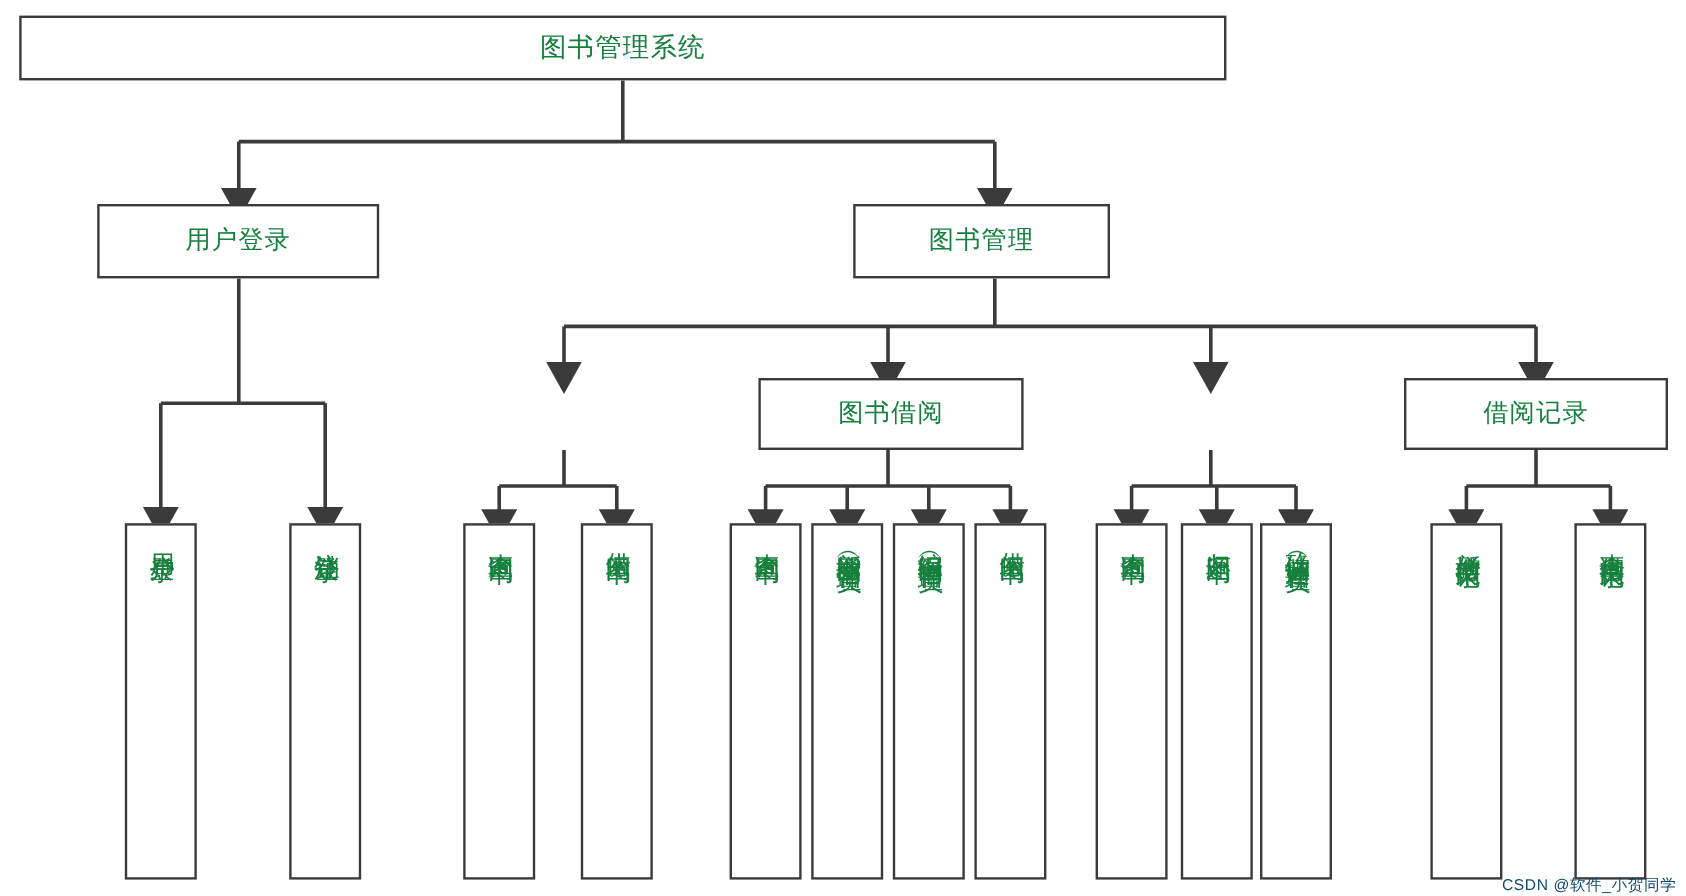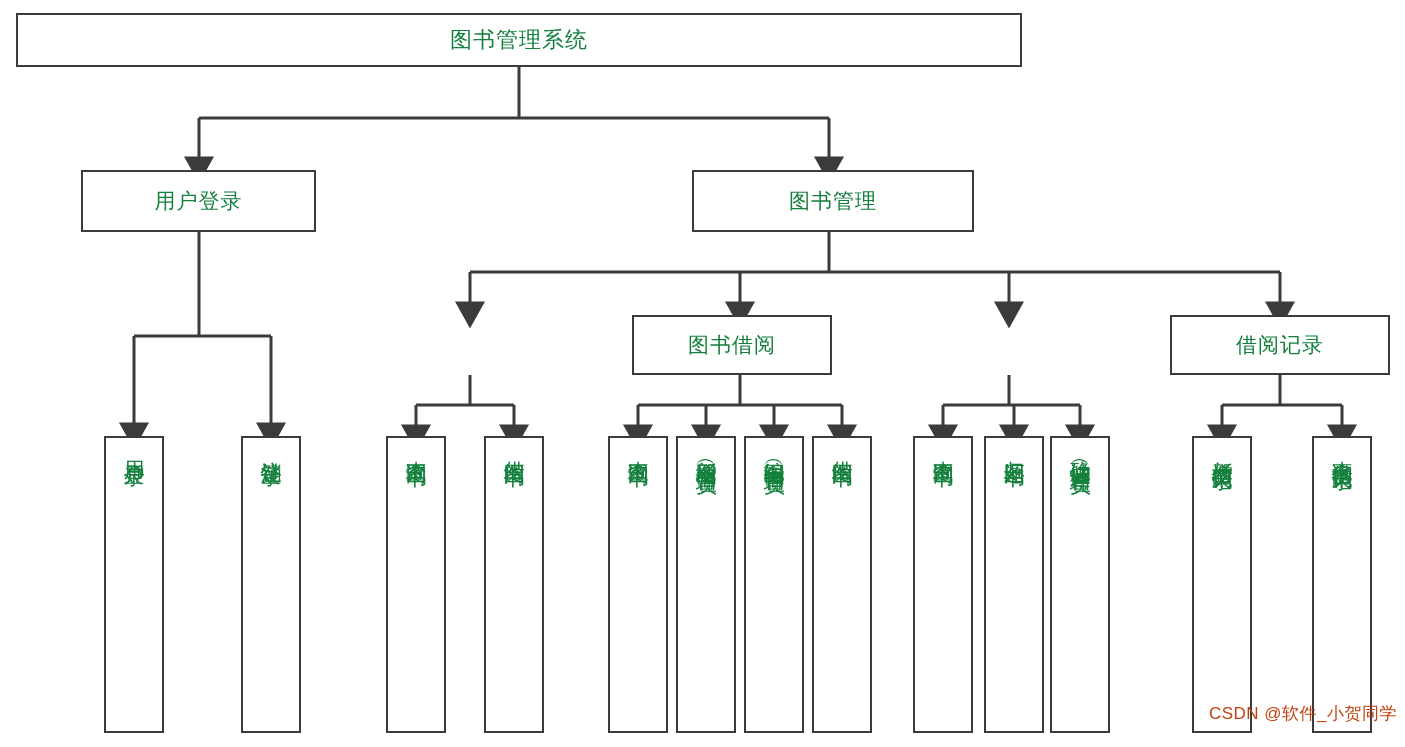--- a/index.html
+++ b/index.html
@@ -52,23 +52,23 @@
     line-height:1.08;
     letter-spacing:2px;
     height:auto;
     max-height:282px;
   }
 
   
   #watermark{
     position:absolute;
     right:8px;
-    bottom:22px;
-    font-size:17px;
-    color:#c2410c;
+    bottom:0;
+    font-size:13px;
+    color:#0c4a6e;
     letter-spacing:0.5px;
     white-space:nowrap;
     pointer-events:none;
   }
 </style>
 </head>
 <body>
 
 <div id="stage">
 
@@ -123,25 +123,25 @@
     </g>
   </svg>
 
   <div class="node h-node root" style="left:16px;top:13px;width:1006px;height:54px;">
     <span class="lbl">图书管理系统</span>
   </div>
 
   <div class="node h-node" style="left:81px;top:170px;width:235px;height:62px;">
     <span class="lbl">用户登录</span>
   </div>
-  <div class="node h-node" style="left:692px;top:170px;width:282px;height:62px;">
+  <div class="node h-node" style="left:711px;top:170px;width:214px;height:62px;">
     <span class="lbl">图书管理</span>
   </div>
 
-  <div class="node h-node" style="left:632px;top:315px;width:200px;height:60px;">
+  <div class="node h-node" style="left:632px;top:315px;width:221px;height:60px;">
     <span class="lbl">图书借阅</span>
   </div>
   <div class="node h-node" style="left:1170px;top:315px;width:220px;height:60px;">
     <span class="lbl">借阅记录</span>
   </div>
 
   <div class="node leaf" style="left:104px;top:436px;width:60px;height:297px;">
     <span class="lbl">用户登录</span>
   </div>
   <div class="node leaf" style="left:241px;top:436px;width:60px;height:297px;">

